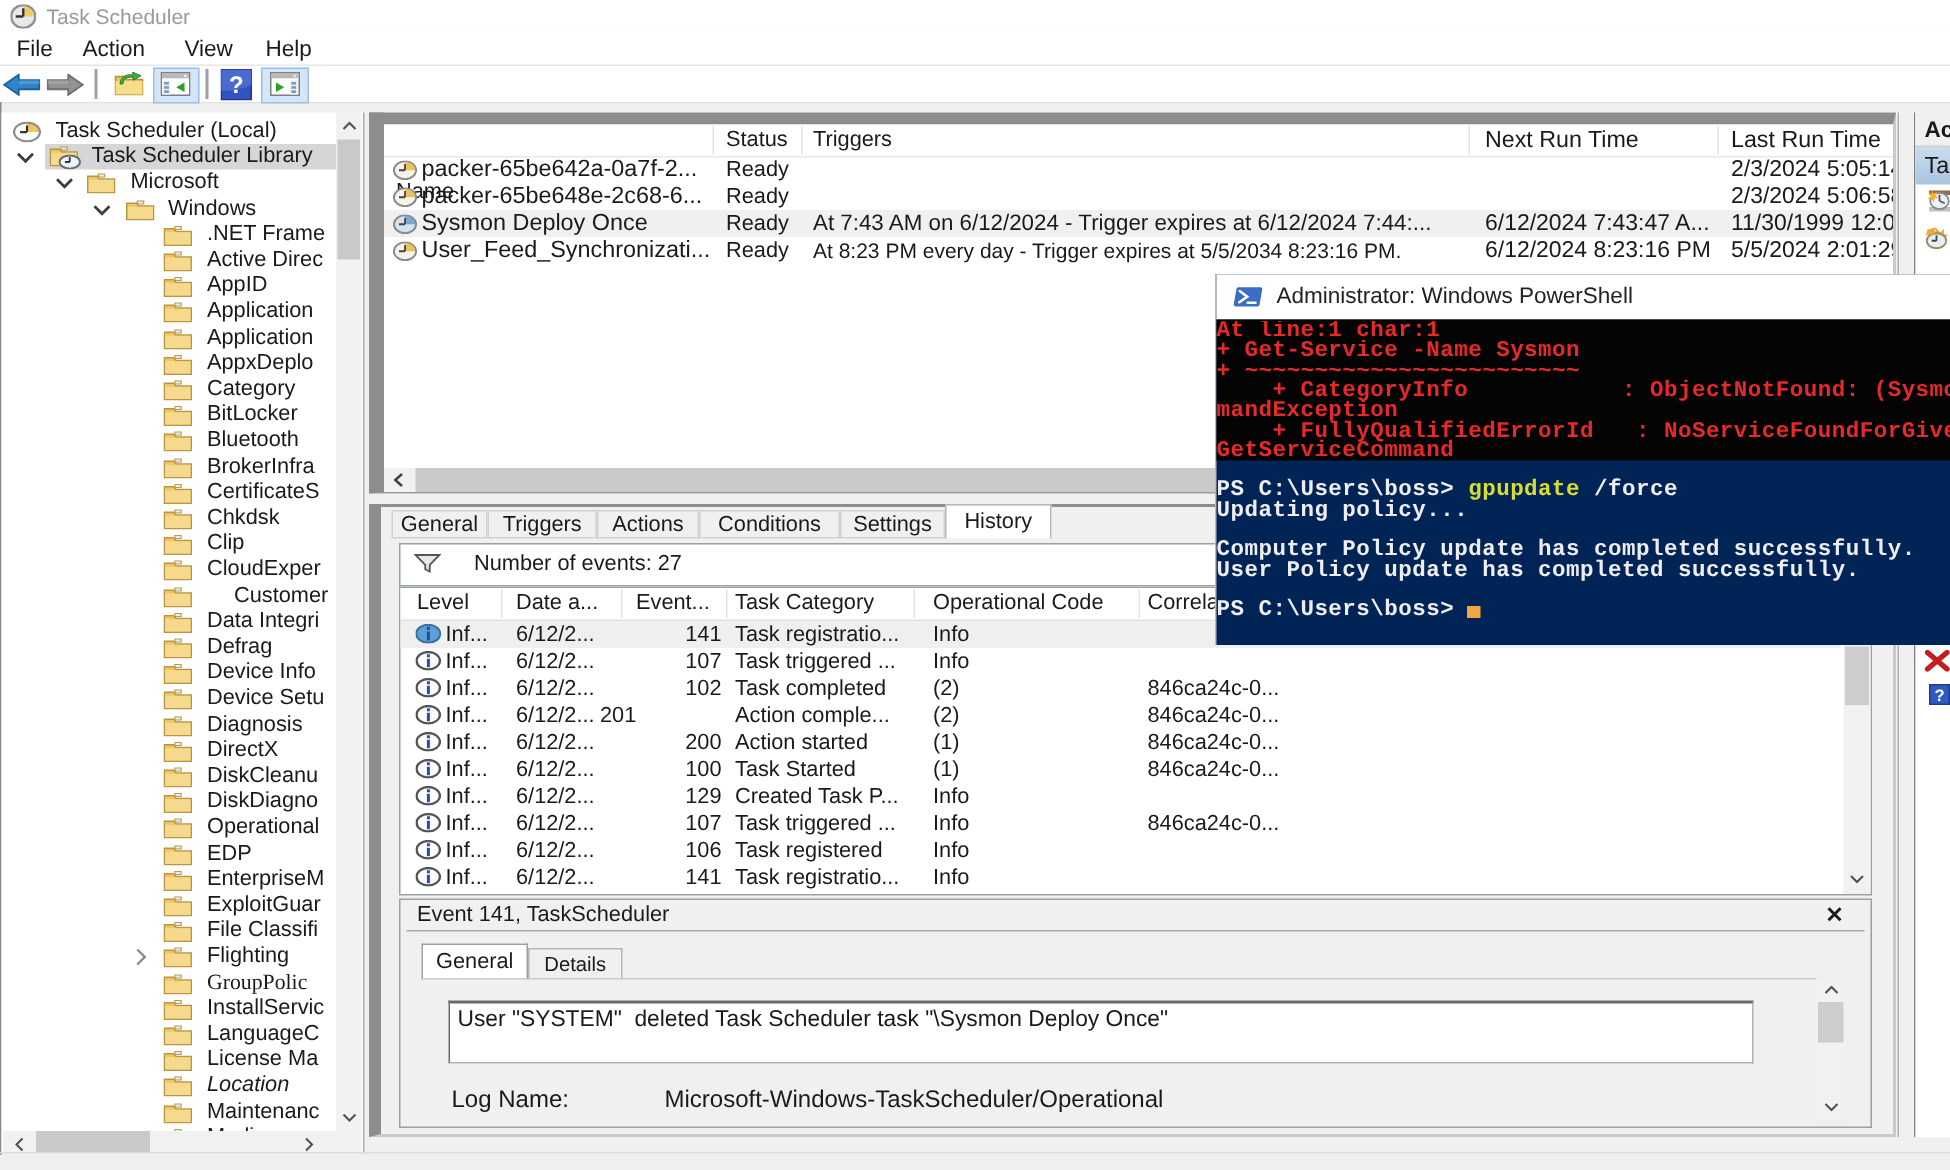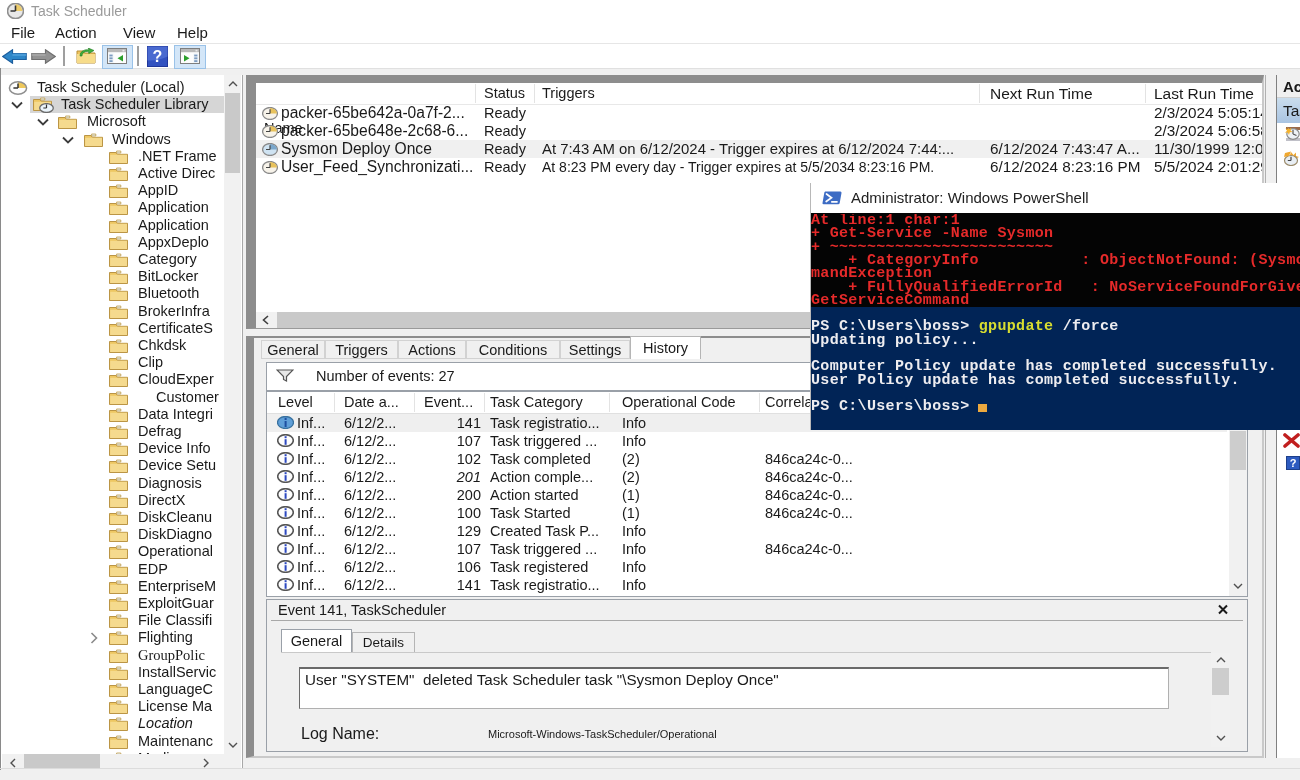--- a/index.html
+++ b/index.html
@@ -604,21 +604,21 @@
 <div class="lrow" style="left:765px;top:450px;">846ca24c-0...</div>
 <div class="abs" style="left:277px;top:470px;">
       <svg width="17" height="13" viewBox="0 0 17 13">
         <ellipse cx="8.5" cy="6.5" rx="7.8" ry="5.8" fill="#fdfdfd" stroke="#555" stroke-width="1.6"></ellipse>
         <rect x="7.6" y="5.2" width="2" height="5.6" fill="#2b48c0"></rect>
         <rect x="7.6" y="2.2" width="2" height="2" fill="#2b48c0"></rect>
       </svg>
     </div>
 <div class="lrow" style="left:297px;top:468px;">Inf...</div>
 <div class="lrow" style="left:344px;top:468px;">6/12/2...</div>
-<div class="lrow" style="left:400px;top:468px;width:81px;text-align:right;font-style:italic;">201</div>
+<div class="lrow" style="left:400px;top:468px;width:81px;text-align:left;">201</div>
 <div class="lrow" style="left:490px;top:468px;">Action comple...</div>
 <div class="lrow" style="left:622px;top:468px;">(2)</div>
 <div class="lrow" style="left:765px;top:468px;">846ca24c-0...</div>
 <div class="abs" style="left:277px;top:488px;">
       <svg width="17" height="13" viewBox="0 0 17 13">
         <ellipse cx="8.5" cy="6.5" rx="7.8" ry="5.8" fill="#fdfdfd" stroke="#555" stroke-width="1.6"></ellipse>
         <rect x="7.6" y="5.2" width="2" height="5.6" fill="#2b48c0"></rect>
         <rect x="7.6" y="2.2" width="2" height="2" fill="#2b48c0"></rect>
       </svg>
     </div>
@@ -704,21 +704,21 @@
         <path d="M2 1.5 L10 9.5 M10 1.5 L2 9.5" stroke="#1a1a1a" stroke-width="2"></path>
       </svg>
     </div>
 <div class="abs" style="left:271px;top:620px;width:972px;height:1px;background:#a8a8a8;"></div>
 <div class="abs" style="left:281px;top:629px;width:71px;height:24px;background:#fff;border:1px solid #9aa0a8;border-bottom:none;box-sizing:border-box;text-align:center;line-height:22px;">General</div>
 <div class="abs" style="left:352px;top:632px;width:63px;height:21px;background:#f0f0f0;border:1px solid #b5b5b5;border-bottom:none;box-sizing:border-box;text-align:center;line-height:20px;font-size:13.5px;">Details</div>
 <div class="abs" style="left:281px;top:652px;width:930px;height:1px;background:#c9c9c9;"></div>
 <div class="abs" style="left:299px;top:667px;width:870px;height:42px;background:#fff;border:1px solid #b0b0b0;border-top:2px solid #6a6a6a;border-left:1px solid #6a6a6a;box-sizing:border-box;"></div>
 <div class="abs" style="left:305px;top:671px;height:17px;line-height:17px;font-size:15.2px;">User "SYSTEM"&nbsp; deleted Task Scheduler task "\Sysmon Deploy Once"</div>
 <div class="abs" style="left:301px;top:725px;height:18px;line-height:18px;font-size:16px;">Log Name:</div>
-<div class="abs" style="left:443px;top:725px;height:18px;line-height:18px;font-size:11px;margin-left:45px;">Microsoft-Windows-TaskScheduler/Operational</div>
+<div class="abs" style="left:443px;top:725px;height:18px;line-height:18px;font-size:16px;">Microsoft-Windows-TaskScheduler/Operational</div>
 <div class="abs" style="left:1211px;top:653px;width:19px;height:94px;background:#f1f1f1;"></div>
 <div class="abs" style="left:1216px;top:657px;">
       <svg width="10" height="6" viewBox="0 0 10 6">
         <path d="M1 5 L5 1 L9 5" stroke="#505050" stroke-width="1.4" fill="none"></path>
       </svg>
     </div>
 <div class="abs" style="left:1212px;top:668px;width:17px;height:27px;background:#cdcdcd;"></div>
 <div class="abs" style="left:1216px;top:735px;">
       <svg width="10" height="6" viewBox="0 0 10 6">
         <path d="M1 1 L5 5 L9 1" stroke="#505050" stroke-width="1.4" fill="none"></path>

